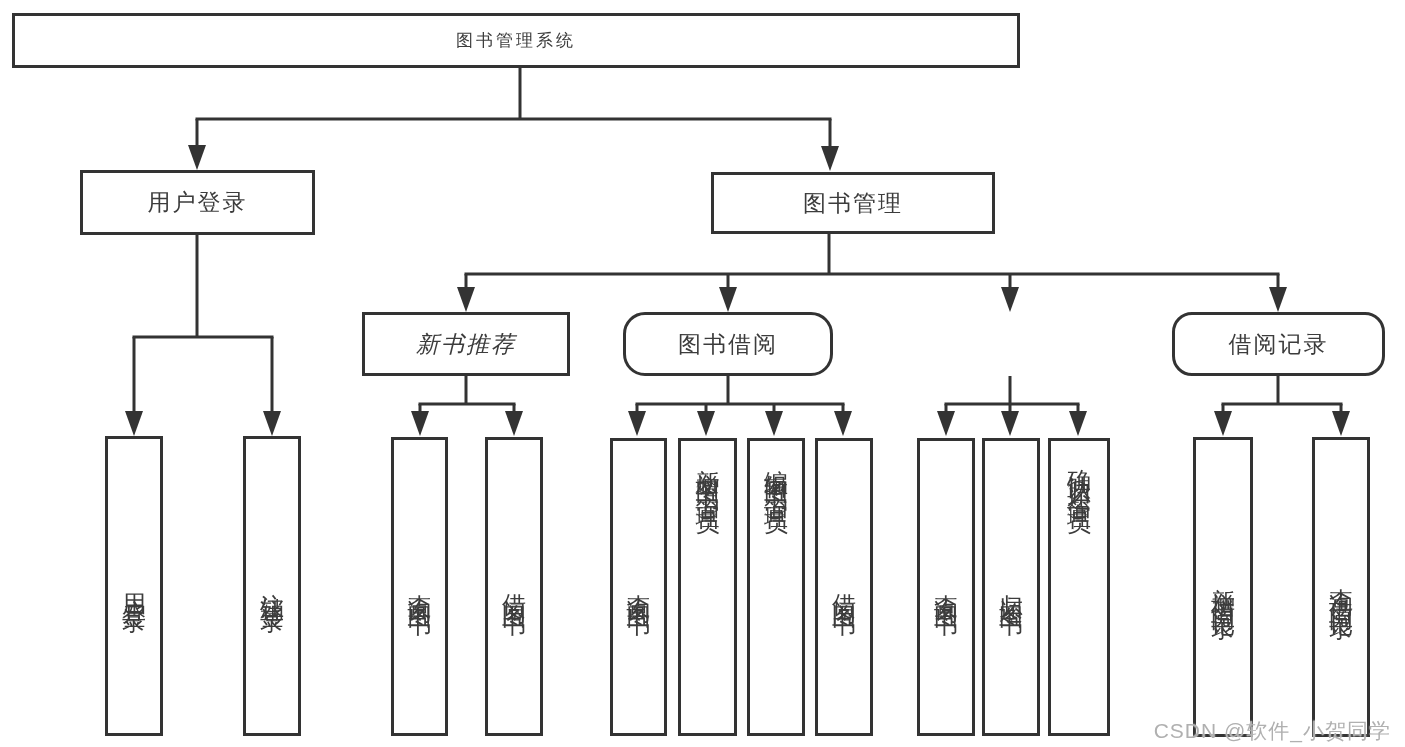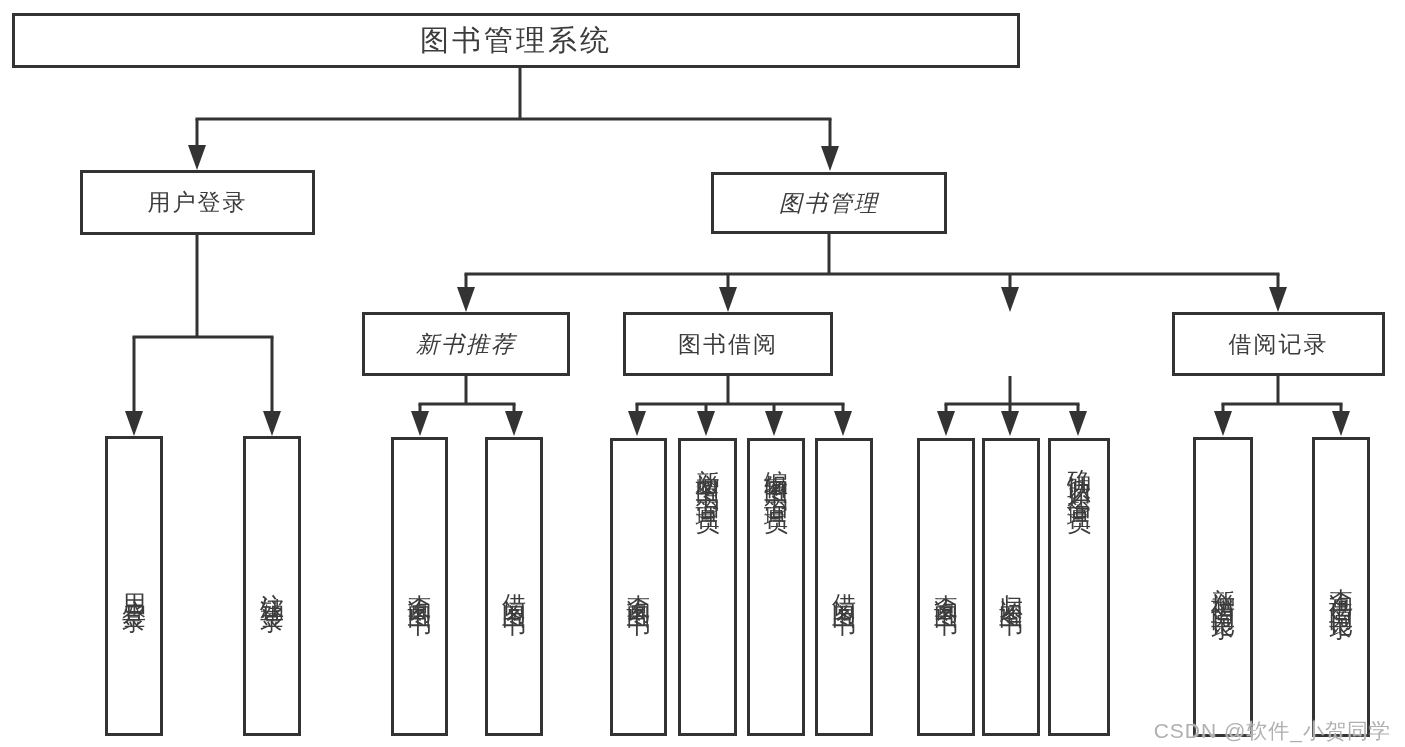--- a/index.html
+++ b/index.html
@@ -26,21 +26,21 @@
     display: flex;
     align-items: center;
     justify-content: center;
   }
   .h-node {
     font-size: 23px;
     letter-spacing: 2px;
     line-height: 1;
   }
   .root-node {
-    font-size: 29px;
+    font-size: 17px;
     letter-spacing: 3px;
   }
   .leaf {
     font-size: 24px;
   }
   .leaf .v-label {
     writing-mode: vertical-rl;
     text-orientation: mixed;
     letter-spacing: 6px;
     line-height: 1;
@@ -132,25 +132,25 @@
       <polygon points="1001,411 1019,411 1010,436"></polygon>
       <polygon points="1069,411 1087,411 1078,436"></polygon>
       <polygon points="1214,411 1232,411 1223,436"></polygon>
       <polygon points="1332,411 1350,411 1341,436"></polygon>
     </g>
   </svg>
 
   <div class="node h-node root-node" style="left:12px; top:13px; width:1008px; height:55px;">图书管理系统</div>
 
   <div class="node h-node" style="left:80px; top:170px; width:235px; height:65px;">用户登录</div>
-  <div class="node h-node" style="left:711px; top:172px; width:236px; height:62px;font-style:italic;">图书管理</div>
+  <div class="node h-node" style="left:711px; top:172px; width:284px; height:62px;">图书管理</div>
 
   <div class="node h-node" style="left:362px; top:312px; width:208px; height:64px;font-style:italic;">新书推荐</div>
-  <div class="node h-node" style="left:623px; top:312px; width:210px; height:64px;">图书借阅</div>
-  <div class="node h-node" style="left:1172px; top:312px; width:213px; height:64px;">借阅记录</div>
+  <div class="node h-node" style="left:623px; top:312px; width:210px; height:64px;border-radius:22px;">图书借阅</div>
+  <div class="node h-node" style="left:1172px; top:312px; width:213px; height:64px;border-radius:20px;">借阅记录</div>
 
   <div class="node leaf" style="left:105px; top:436px; width:58px; height:300px;">
     <span class="v-label">用户登录</span>
   </div>
   <div class="node leaf" style="left:243px; top:436px; width:58px; height:300px;">
     <span class="v-label">注销登录</span>
   </div>
 
   <div class="node leaf" style="left:391px; top:437px; width:57px; height:299px;">
     <span class="v-label">查询图书</span>

